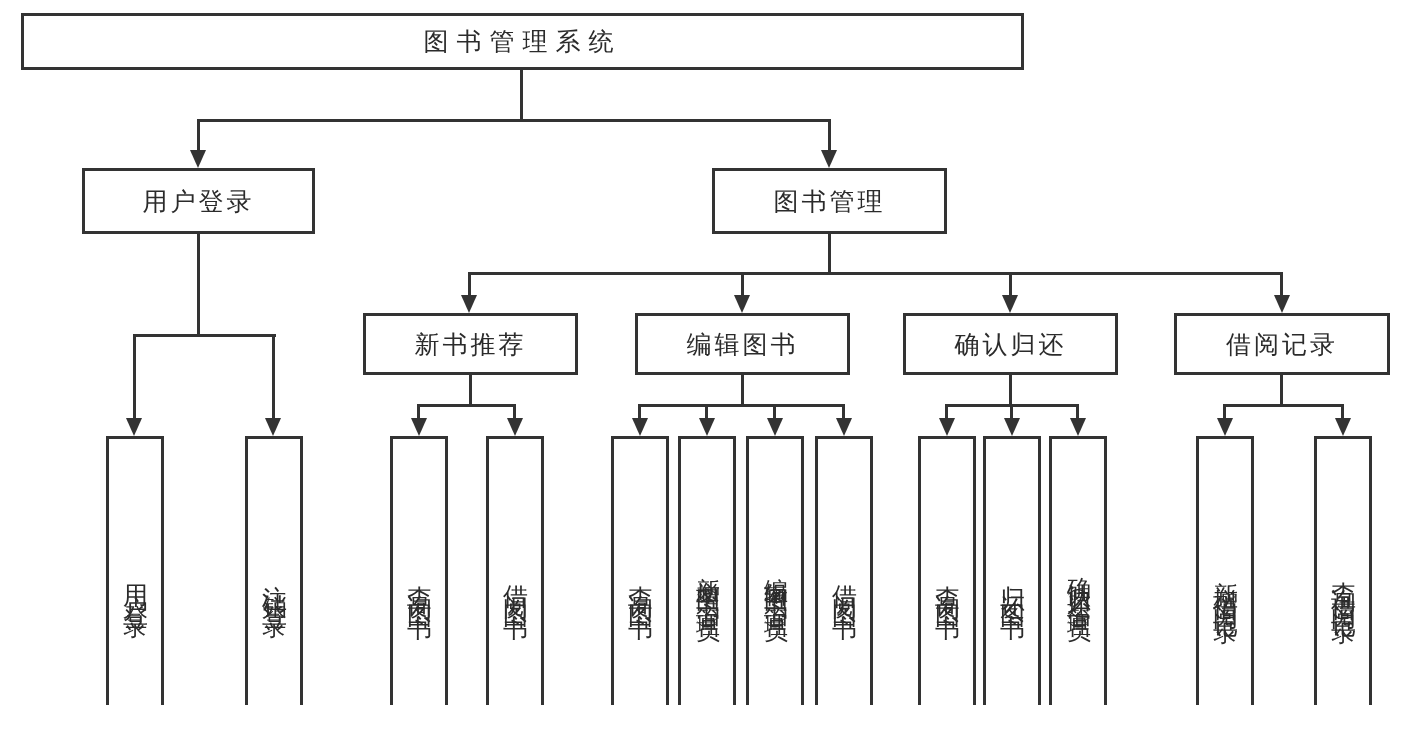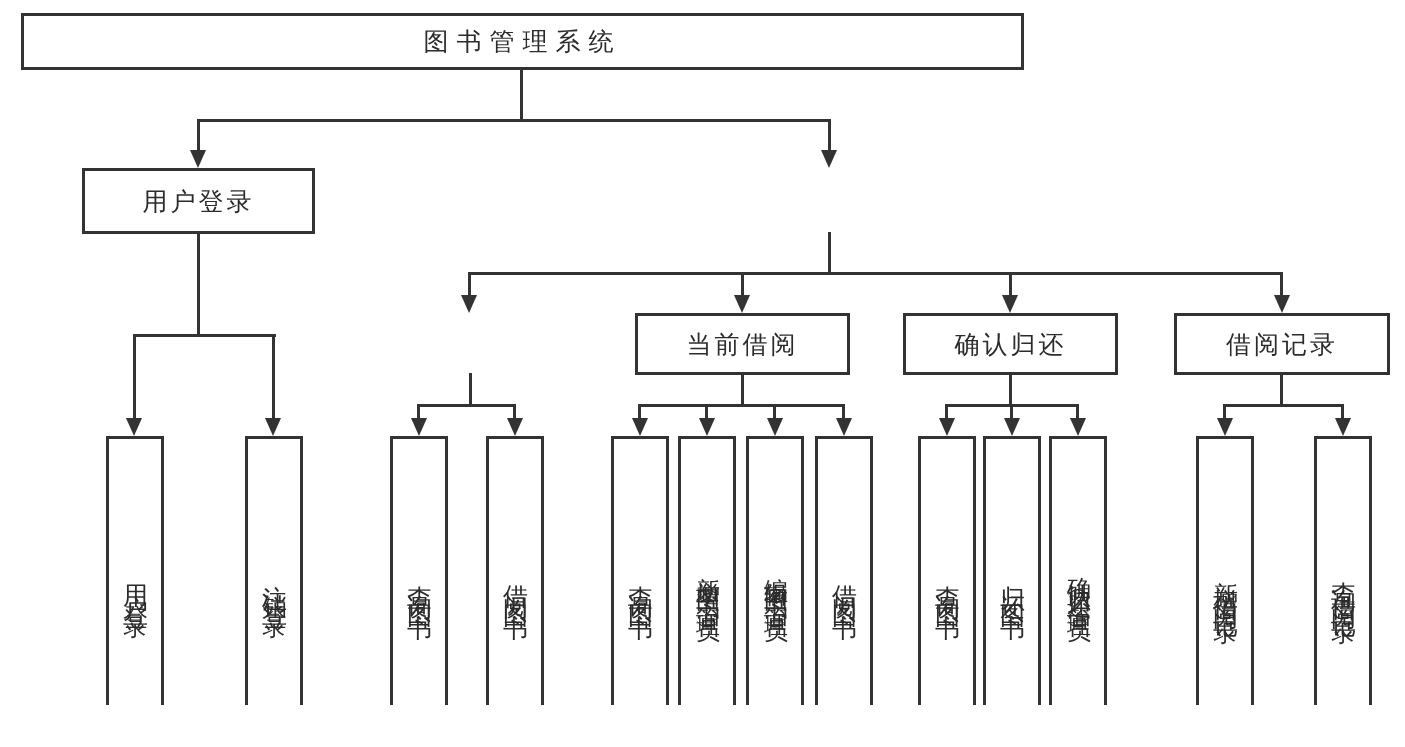--- a/index.html
+++ b/index.html
@@ -71,41 +71,47 @@
   <div class="vline" style="left:520px; top:68px; height:52px;"></div>
   <div class="hline" style="left:197px; top:119px; width:634px;"></div>
   <div class="vline" style="left:197px; top:119px; height:33px;"></div>
   <div class="ahead" style="left:190px; top:150px;"></div>
   <div class="vline" style="left:828px; top:119px; height:33px;"></div>
   <div class="ahead" style="left:821px; top:150px;"></div>
 
   <div class="box hbox" style="left:82px; top:168px; width:233px; height:66px;">
     <span>用户登录</span>
   </div>
+  <div class="box hbox" style="left:712px; top:168px; width:235px; height:66px;">
+    <span>图书管理</span>
+  </div>
 
   <div class="vline" style="left:197px; top:232px; height:105px;"></div>
   <div class="hline" style="left:133px; top:334px; width:143px;"></div>
   <div class="vline" style="left:133px; top:334px; height:86px;"></div>
   <div class="ahead" style="left:126px; top:418px;"></div>
   <div class="vline" style="left:272px; top:334px; height:86px;"></div>
   <div class="ahead" style="left:265px; top:418px;"></div>
 
   <div class="vline" style="left:828px; top:232px; height:43px;"></div>
   <div class="hline" style="left:468px; top:272px; width:814px;"></div>
   <div class="vline" style="left:468px; top:272px; height:25px;"></div>
   <div class="ahead" style="left:461px; top:295px;"></div>
   <div class="vline" style="left:741px; top:272px; height:25px;"></div>
   <div class="ahead" style="left:734px; top:295px;"></div>
   <div class="vline" style="left:1009px; top:272px; height:25px;"></div>
   <div class="ahead" style="left:1002px; top:295px;"></div>
   <div class="vline" style="left:1280px; top:272px; height:25px;"></div>
   <div class="ahead" style="left:1274px; top:295px;"></div>
 
+  <div class="box hbox" style="left:363px; top:313px; width:215px; height:62px;">
+    <span>新书推荐</span>
+  </div>
   <div class="box hbox" style="left:635px; top:313px; width:215px; height:62px;">
-    <span>当前借阅</span>
+    <span>编辑图书</span>
   </div>
   <div class="box hbox" style="left:903px; top:313px; width:215px; height:62px;">
     <span>确认归还</span>
   </div>
   <div class="box hbox" style="left:1174px; top:313px; width:216px; height:62px;">
     <span>借阅记录</span>
   </div>
 
   <div class="vline" style="left:469px; top:373px; height:34px;"></div>
   <div class="hline" style="left:417px; top:404px; width:99px;"></div>

